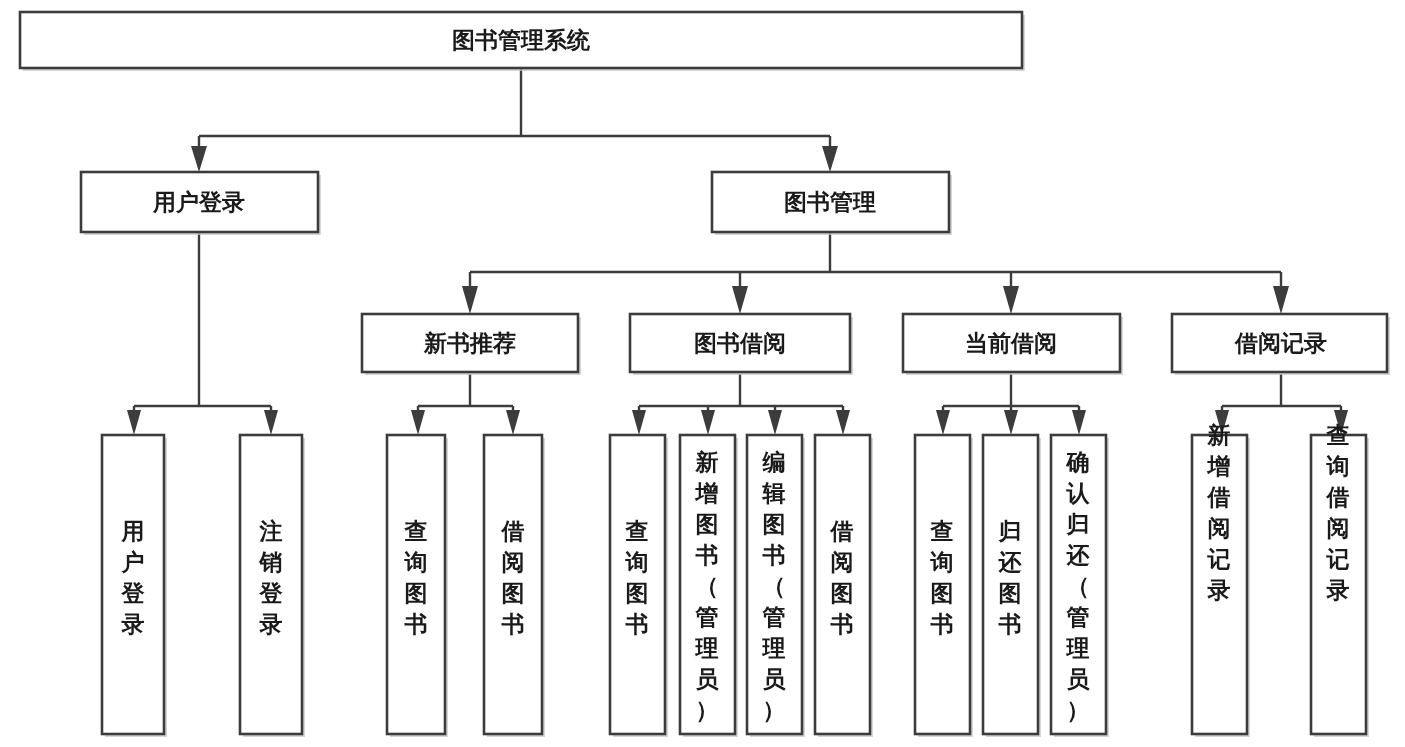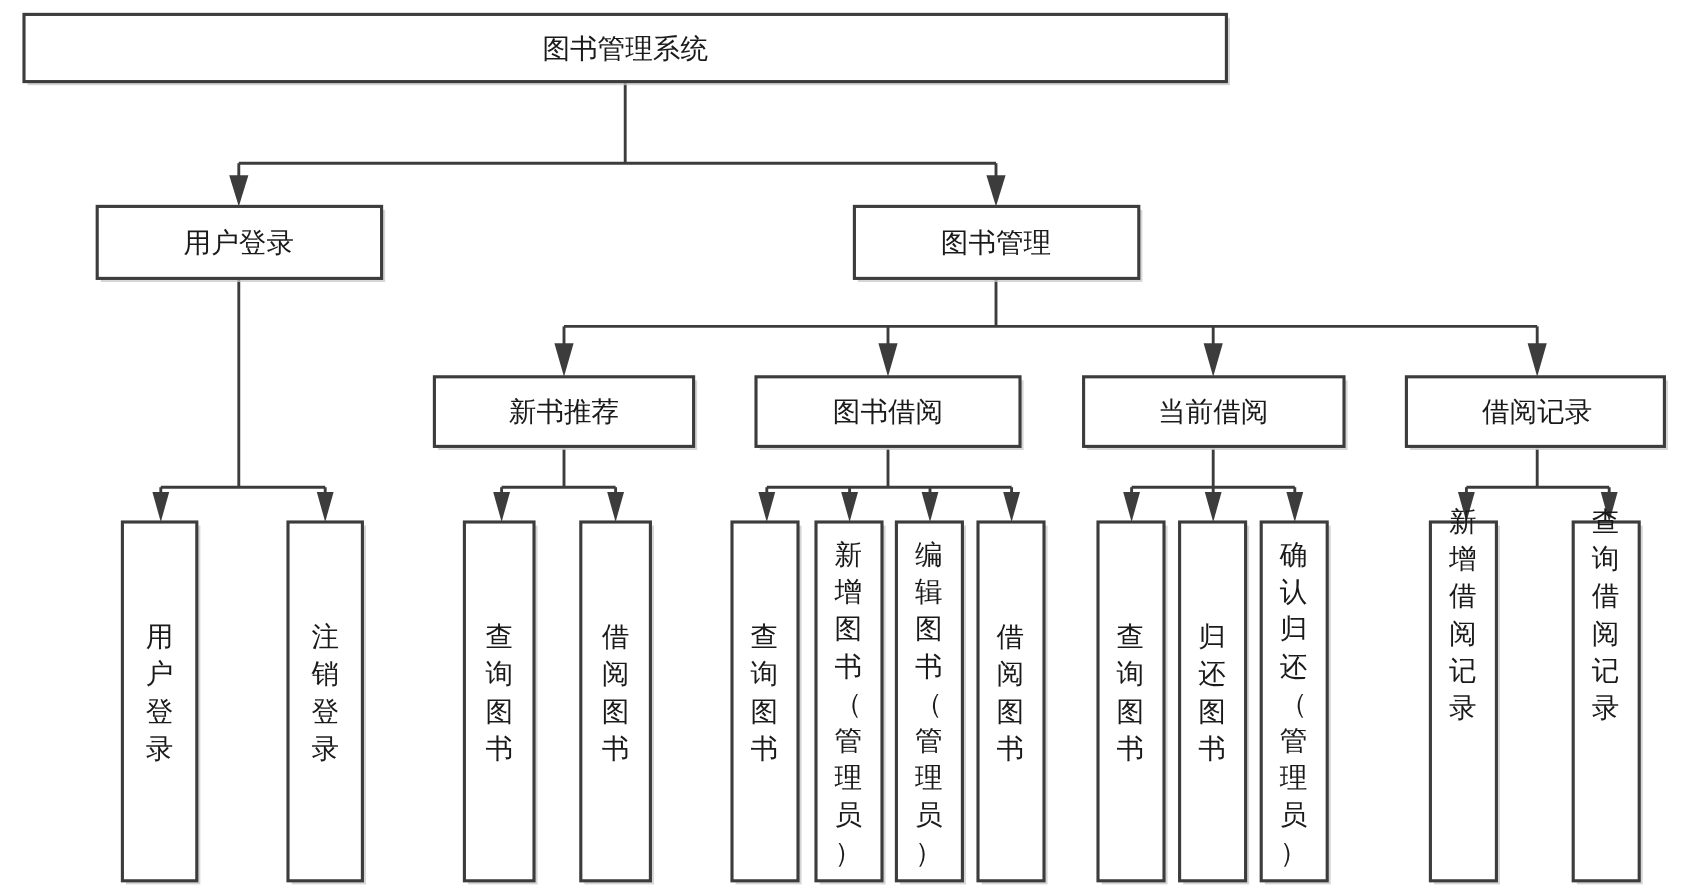--- a/index.html
+++ b/index.html
@@ -14,20 +14,21 @@
     font-family: "Liberation Sans", "DejaVu Sans", sans-serif;
     overflow: hidden;
     position: relative;
   }
   #diagram-root {
     position: absolute;
     left: 0;
     top: 0;
     width: 1405px;
     height: 550px;
+    font-weight: bold;
   }
   svg.flowchart {
     display: block;
     width: 1405px;
     height: 747px;
     background: #ffffff;
   }
   .node-box {
     fill: #ffffff;
     stroke: #3c3c3c;

